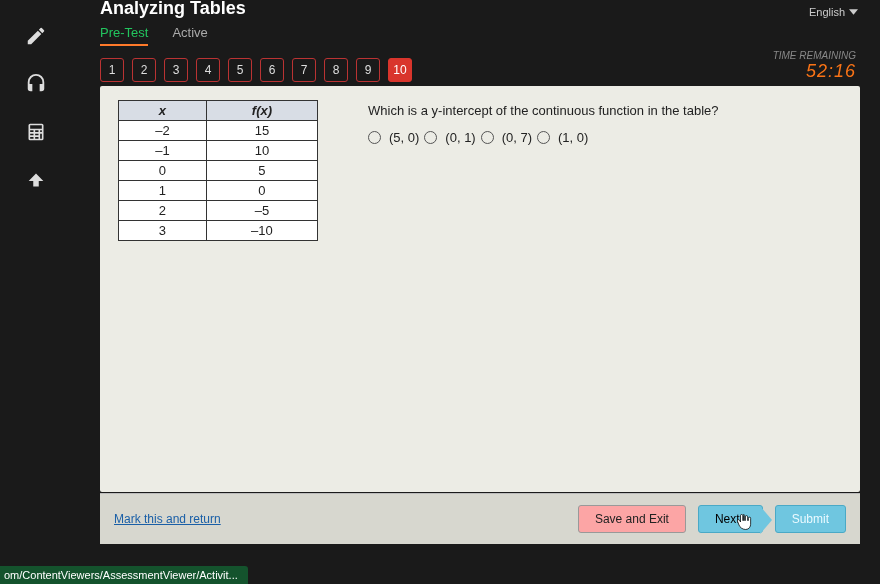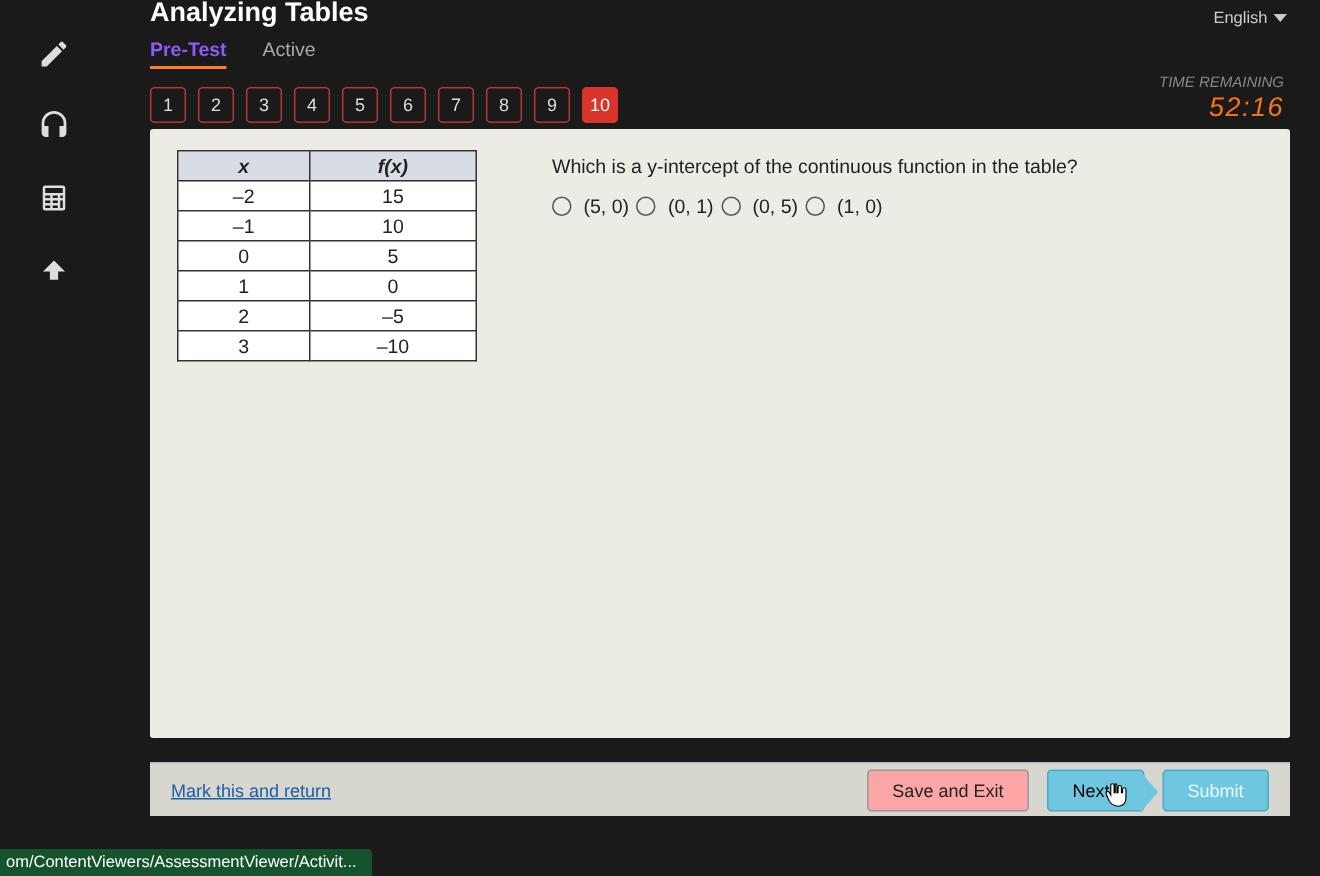--- a/index.html
+++ b/index.html
@@ -27,21 +27,21 @@
     font-weight: bold;
     margin-top: -2px;
   }
   .tabs {
     display: flex;
     gap: 24px;
     font-size: 13px;
     margin-top: 2px;
   }
   .tab { color: #aaa; padding: 4px 0; }
-  .tab.active { color: #8b5cf6; border-bottom: 2px solid #ff7a2a; font-weight: bold; }
+  .tab.active { color: #22c55e; border-bottom: 2px solid #ff7a2a; font-weight: normal; }
   .lang {
     position: absolute;
     right: 22px;
     top: 8px;
     font-size: 11px;
     color: #ccc;
     display: flex; align-items: center; gap: 4px;
   }
   .lang svg { fill: #ccc; }
   .progress-row {
@@ -114,21 +114,21 @@
   .question { margin-bottom: 10px; line-height: 1.35; }
   .choices { display: flex; flex-direction: row; gap: 5px; margin-top: 8px; }
   .choice { display: flex; align-items: center; gap: 8px; cursor: pointer; }
   .radio {
     width: 13px; height: 13px; border: 1.5px solid #555; border-radius: 50%;
     display: inline-block;
   }
   .footer {
     position: absolute;
     left: 100px; right: 20px; bottom: 40px;
-    height: 36px;
+    height: 51px;
     background: #d7d7cf;
     display: flex; align-items: center;
     padding: 0 14px;
     gap: 12px;
     border-top: 1px solid #bbb;
   }
   .mark-link {
     color: #1a5fa7;
     font-size: 12px;
     text-decoration: underline;
@@ -285,21 +285,21 @@
           <div class="choice">
             <span class="radio"></span>
             <span>(5, 0)</span>
           </div>
           <div class="choice">
             <span class="radio"></span>
             <span>(0, 1)</span>
           </div>
           <div class="choice">
             <span class="radio"></span>
-            <span>(0, 5)</span>
+            <span>(0, 7)</span>
           </div>
           <div class="choice">
             <span class="radio"></span>
             <span>(1, 0)</span>
           </div>
         </div>
     </div>
   </div>
 
   <div class="footer">

